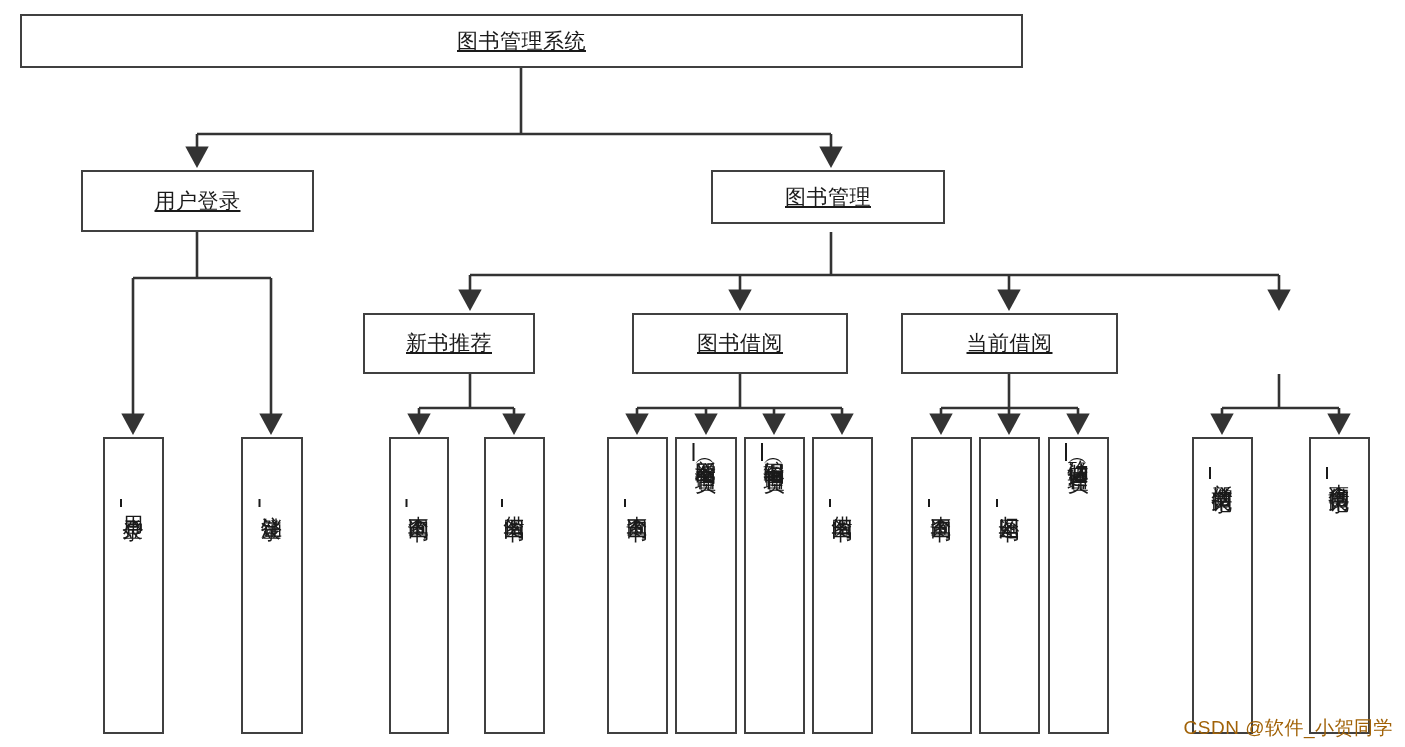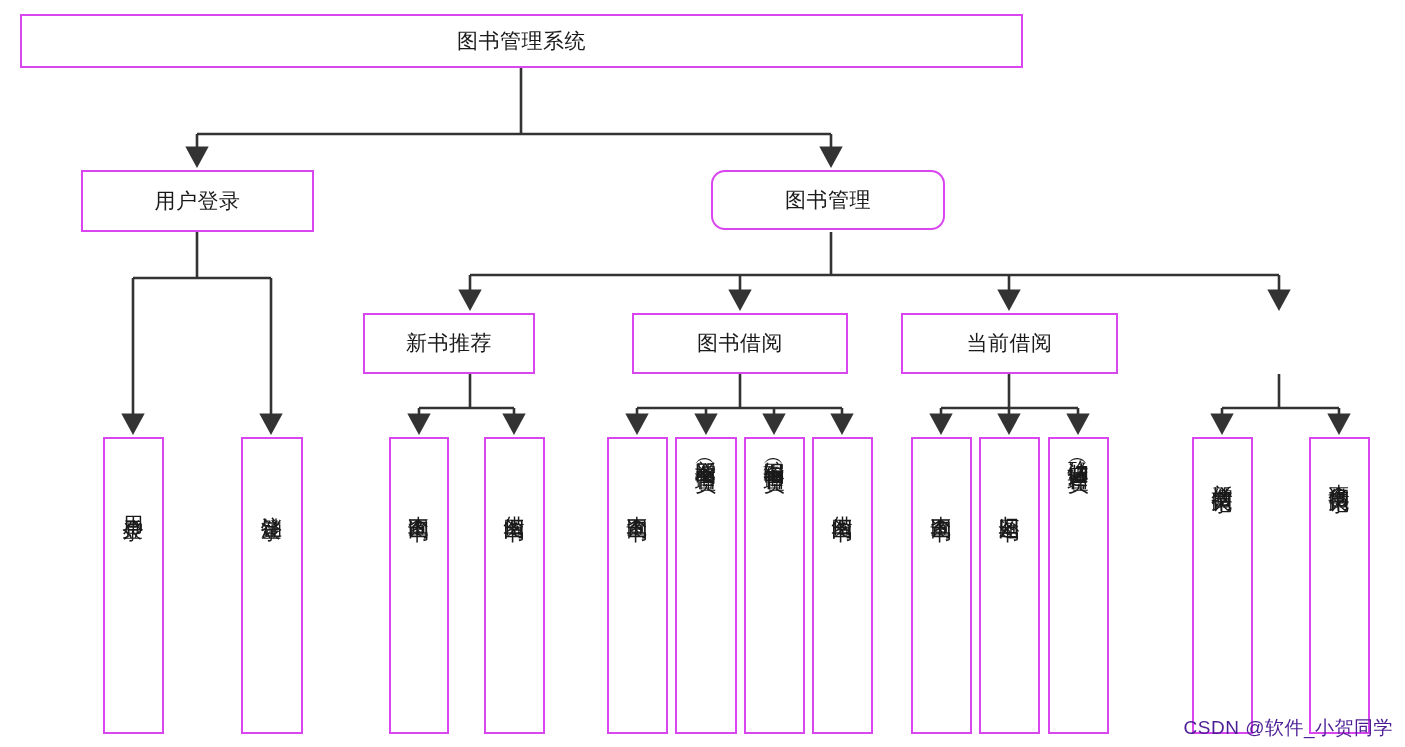--- a/index.html
+++ b/index.html
@@ -23,27 +23,28 @@
     left: 0;
     top: 0;
     width: 1405px;
     height: 747px;
     pointer-events: none;
   }
   .node {
     position: absolute;
     box-sizing: border-box;
     background: #ffffff;
-    border: 2px solid #d946ef;
+    border: 2px solid #404040;
     display: flex;
     align-items: center;
     justify-content: center;
     text-align: left;
     color: #1a1a1a;
     z-index: 2;
+    text-decoration: underline;
   }
   .node .label {
     font-size: 21px;
     line-height: 1.15;
     letter-spacing: 0.5px;
     color: #1a1a1a;
     white-space: nowrap;
   }
   .node.leaf {
     align-items: flex-start;
@@ -57,21 +58,21 @@
     font-size: 21px;
     line-height: 1.0;
     letter-spacing: 2px;
     display: block;
   }
   .watermark {
     position: absolute;
     right: 12px;
     bottom: 6px;
     font-size: 19px;
-    color: #4c1d95;
+    color: #a16207;
     letter-spacing: 0.5px;
     z-index: 5;
     white-space: nowrap;
   }
 </style>
 </head>
 <body>
 
 <div id="diagram-root">
 
@@ -125,21 +126,21 @@
     </g>
   </svg>
 
   <div class="node" style="left:20px; top:14px; width:1003px; height:54px;">
     <span class="label">图书管理系统</span>
   </div>
 
   <div class="node" style="left:81px; top:170px; width:233px; height:62px;">
     <span class="label">用户登录</span>
   </div>
-  <div class="node" style="left:711px; top:170px; width:234px; height:60px;border-radius:14px;">
+  <div class="node" style="left:711px; top:170px; width:234px; height:54px;">
     <span class="label">图书管理</span>
   </div>
 
   <div class="node" style="left:363px; top:313px; width:172px; height:61px;">
     <span class="label">新书推荐</span>
   </div>
   <div class="node" style="left:632px; top:313px; width:216px; height:61px;">
     <span class="label">图书借阅</span>
   </div>
   <div class="node" style="left:901px; top:313px; width:217px; height:61px;">

